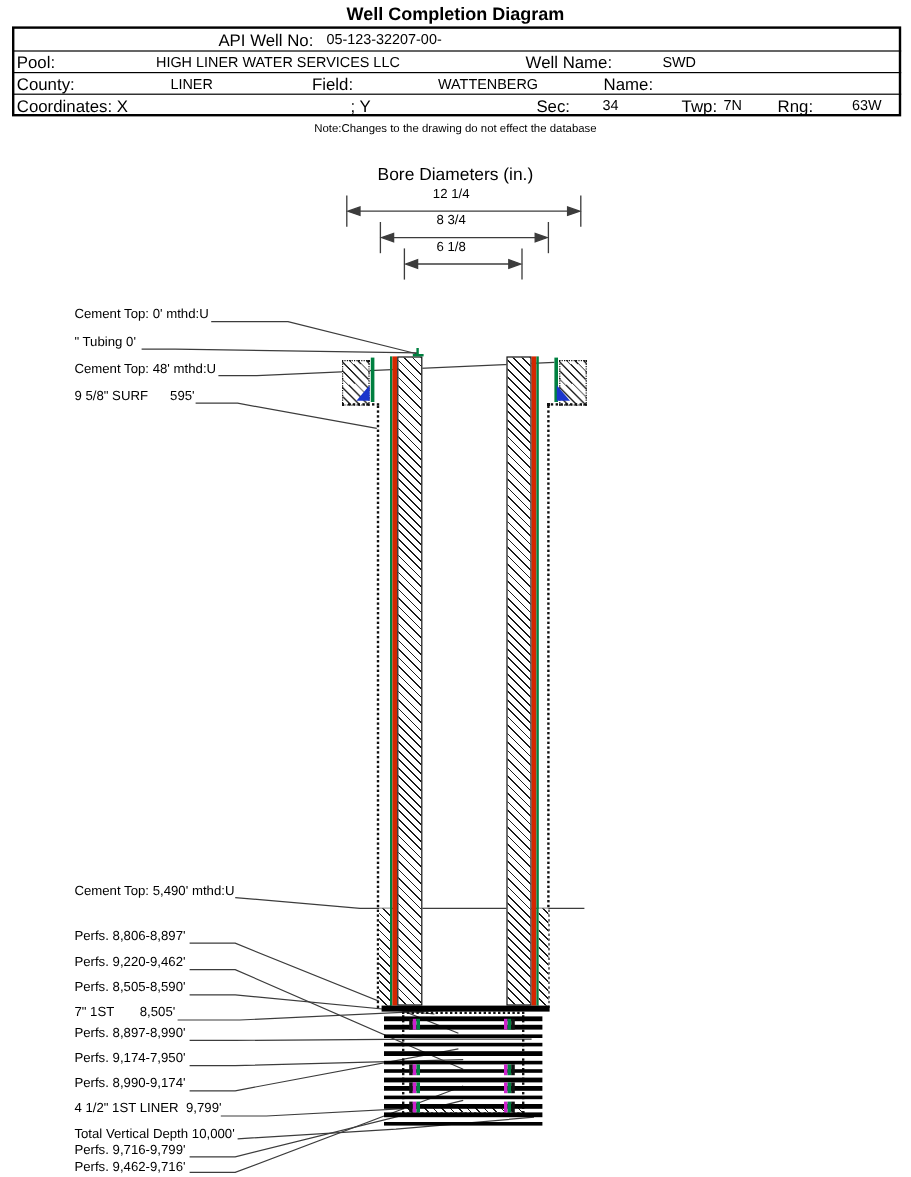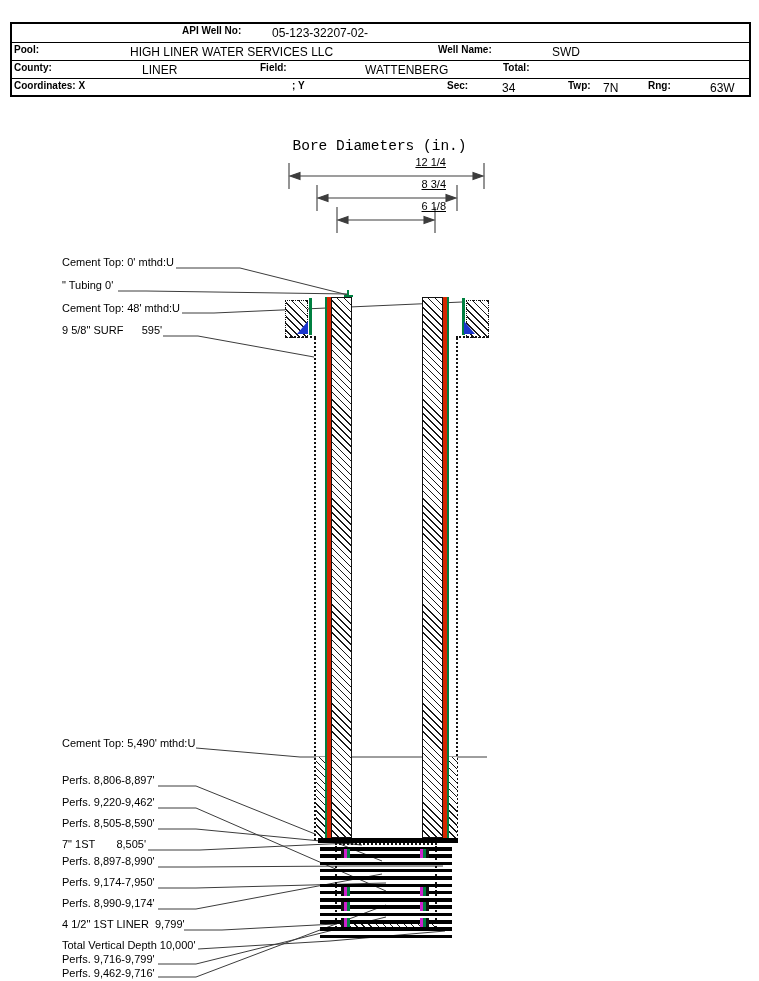--- a/index.html
+++ b/index.html
@@ -5,25 +5,25 @@
   * { margin:0; padding:0; box-sizing:border-box; }
   html,body { background:#fff; }
   .page {
     position:relative; width:759px; height:981px; background:#fff;
     font-family:"Liberation Sans", sans-serif; color:#000; overflow:hidden;
   }
   .abs { position:absolute; }
   .doc-title { font-size:15px; font-weight:bold; text-align:center; width:759px; top:4px; left:0; }
   .tbl-border { border:2px solid #000; left:10px; top:22px; width:741px; height:75px; }
   .rowline { left:10px; width:741px; height:0; border-top:1.5px solid #000; }
-  .lbl { font-size:10px; font-weight:bold; white-space:pre; }
+  .lbl { font-size:14px; font-weight:normal; white-space:pre; }
   .val { font-size:12px; white-space:pre; }
   .note { font-size:9.5px; width:759px; text-align:center; top:102px; left:0; }
-  .bore-title { font-size:14.5px; width:759px; text-align:center; top:138px; left:0;font-family:Liberation Mono, monospace; }
-  .dim-label { font-size:11px; width:120px; text-align:right; left:326px;text-decoration:underline; }
+  .bore-title { font-size:14.5px; width:759px; text-align:center; top:138px; left:0; }
+  .dim-label { font-size:11px; width:120px; text-align:center; left:316px; }
   .ann { font-size:11px; white-space:pre; left:62px; }
   .hatch {
     background-color:#fff;
     background-image:repeating-linear-gradient(45deg, transparent 0 4px, #1a1a1a 4px 5px);
   }
   .col { border:1px solid #111; top:297px; height:541px; }
   .surf-block { border:1.5px dotted #111; top:300px; width:23px; height:38px; }
   .vdash { border-left:2px dotted #111; width:0; top:338px; height:502px; }
   .redline  { background:var(--casing-red);  top:297px; width:4px; height:541px; }
   .grnline  { background:var(--tubing-green); top:297px; width:2px; height:541px; }
@@ -76,50 +76,52 @@
       <polyline points="158,867 196,867 350,866 443,866"></polyline>
       <polyline points="158,888 196,888 386,883"></polyline>
       <polyline points="158,909 196,909 382,874"></polyline>
       <polyline points="184,930 222,930 392,921"></polyline>
       <polyline points="198,949 330,941 445,931"></polyline>
       <polyline points="158,964 196,964 386,917"></polyline>
       <polyline points="158,977 196,977 386,905"></polyline>
     </g>
   </svg>
 
+  <div class="abs doc-title">Well Completion Diagram</div>
 
   <div class="abs tbl-border"></div>
   <div class="abs rowline" style="top:42px"></div>
   <div class="abs rowline" style="top:60px"></div>
   <div class="abs rowline" style="top:78px"></div>
 
   <div class="abs lbl" style="left:182px; top:25px">API Well No:</div>
-  <div class="abs val" style="left:272px; top:26px">05-123-32207-02-</div>
+  <div class="abs val" style="left:272px; top:26px">05-123-32207-00-</div>
 
   <div class="abs lbl" style="left:14px;  top:44px">Pool:</div>
   <div class="abs val" style="left:130px; top:45px">HIGH LINER WATER SERVICES LLC</div>
   <div class="abs lbl" style="left:438px; top:44px">Well Name:</div>
   <div class="abs val" style="left:552px; top:45px">SWD</div>
 
   <div class="abs lbl" style="left:14px;  top:62px">County:</div>
   <div class="abs val" style="left:142px; top:63px">LINER</div>
   <div class="abs lbl" style="left:260px; top:62px">Field:</div>
   <div class="abs val" style="left:365px; top:63px">WATTENBERG</div>
-  <div class="abs lbl" style="left:503px; top:62px">Total:</div>
+  <div class="abs lbl" style="left:503px; top:62px">Name:</div>
   <div class="abs val" style="left:560px; top:63px"></div>
 
   <div class="abs lbl" style="left:14px;  top:80px">Coordinates: X</div>
   <div class="abs lbl" style="left:292px; top:80px">; Y</div>
   <div class="abs lbl" style="left:447px; top:80px">Sec:</div>
   <div class="abs val" style="left:502px; top:81px">34</div>
   <div class="abs lbl" style="left:568px; top:80px">Twp:</div>
   <div class="abs val" style="left:603px; top:81px">7N</div>
   <div class="abs lbl" style="left:648px; top:80px">Rng:</div>
   <div class="abs val" style="left:710px; top:81px">63W</div>
 
+  <div class="abs note">Note:Changes to the drawing do not effect the database</div>
 
   <div class="abs bore-title">Bore Diameters (in.)</div>
   <div class="abs dim-label" style="top:156px">12 1/4</div>
   <div class="abs dim-label" style="top:178px">8 3/4</div>
   <div class="abs dim-label" style="top:200px">6 1/8</div>
 
   <div class="abs hatch surf-block" style="left:285px"></div>
   <div class="abs hatch surf-block" style="left:466px"></div>
   <div class="abs" style="left:285px; top:336px; width:31px; height:0; border-top:2px dotted #111"></div>
   <div class="abs" style="left:456px; top:336px; width:33px; height:0; border-top:2px dotted #111"></div>

